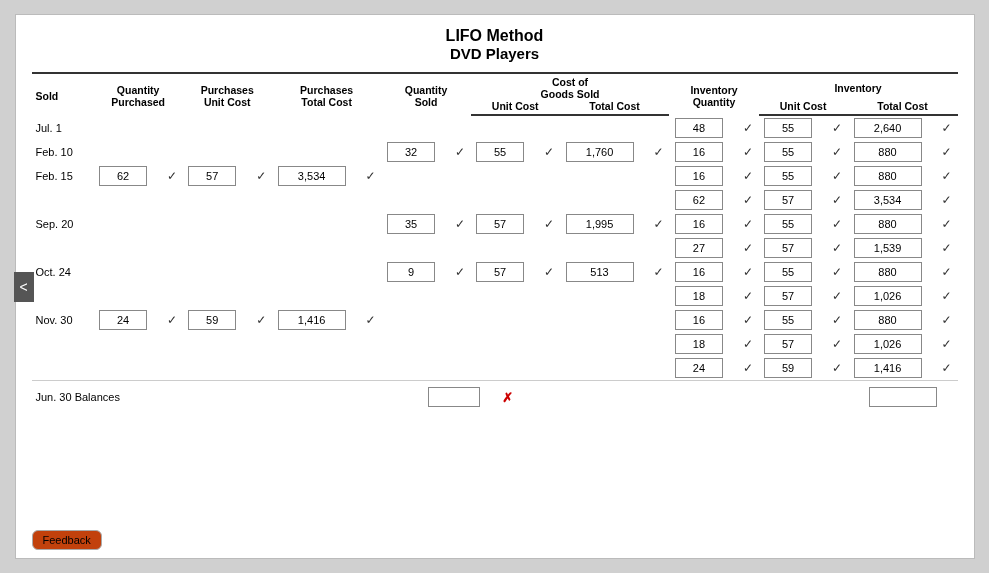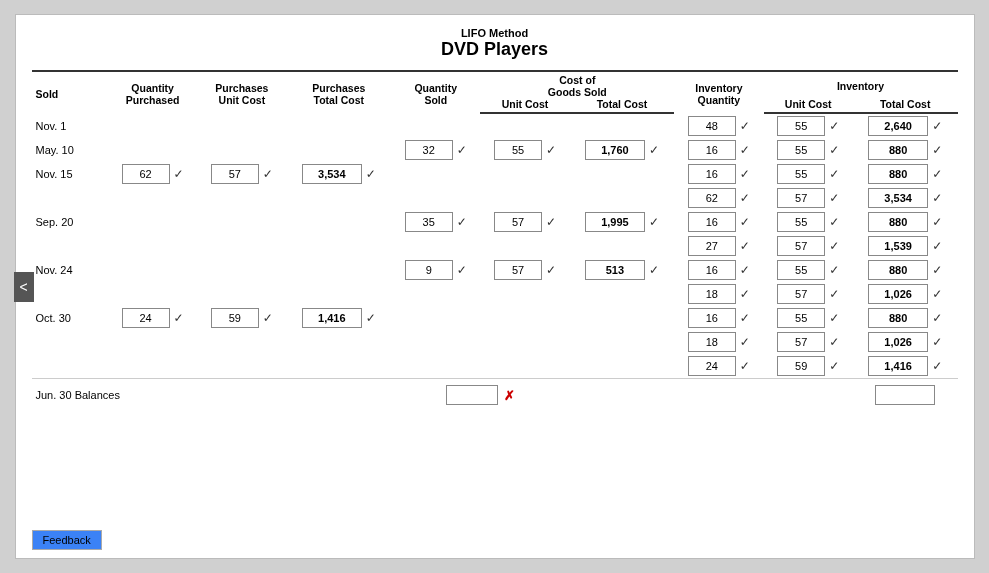--- a/index.html
+++ b/index.html
@@ -20,25 +20,25 @@
       height: 545px;
       padding: 12px 16px;
       position: relative;
       border: 1px solid #bbb;
     }
     .title-section {
       text-align: center;
       margin-bottom: 10px;
     }
     .title-section h2 {
-      font-size: 11px;
+      font-size: 16px;
       font-weight: bold;
     }
     .title-section h3 {
-      font-size: 18px;
+      font-size: 15px;
       font-weight: bold;
     }
     .main-table {
       width: 100%;
       border-collapse: collapse;
       font-size: 11px;
     }
     .main-table th, .main-table td {
       padding: 2px 4px;
       text-align: center;
@@ -71,50 +71,49 @@
     input[type="text"] {
       width: 48px;
       height: 20px;
       border: 1px solid #888;
       text-align: center;
       font-size: 11px;
       padding: 0 2px;
       background: #fff;
     }
     input[type="text"].wide {
-      width: 60px;
-      font-weight: bold;
+      width: 68px;
     }
     .check-icon {
       color: #333;
       font-size: 12px;
       margin-left: 2px;
     }
     .x-icon {
       color: #cc0000;
       font-size: 13px;
       font-weight: bold;
       margin-left: 4px;
     }
     .cell-with-input {
       display: flex;
       align-items: center;
       justify-content: center;
-      gap: 2px;
+      gap: 18px;
     }
     .feedback-btn {
       position: absolute;
       bottom: 8px;
       left: 16px;
-      background: #3b82f6;
+      background: #c2410c;
       border: 1px solid #aaa;
       padding: 3px 10px;
       font-size: 11px;
       cursor: pointer;
-      border-radius: 0;
+      border-radius: 6px;
     }
     .nav-arrow {
       position: absolute;
       left: -2px;
       top: 50%;
       transform: translateY(-50%);
       background: #555;
       color: #fff;
       width: 20px;
       height: 30px;
@@ -155,21 +154,21 @@
       <tr class="header-bot-row">
         <th>Unit Cost</th>
         <th>Total Cost</th>
         <th>Unit Cost</th>
         <th>Total Cost</th>
       </tr>
     </thead>
     <tbody>
 
       <tr>
-        <td class="date-col">Nov. 1</td>
+        <td class="date-col">Jul. 1</td>
         <td></td>
           <td></td>
           <td></td>
           <td></td>
           <td></td>
           <td></td>
         <td>
             <div class="cell-with-input">
           <input type="text" value="48" style="">
           <span class="check-icon">✓</span>
@@ -183,21 +182,21 @@
           </td>
         <td>
             <div class="cell-with-input">
           <input type="text" class="wide" value="2,640" style="">
           <span class="check-icon">✓</span>
         </div>
           </td>
       </tr>
 
       <tr>
-        <td class="date-col">May. 10</td>
+        <td class="date-col">Feb. 10</td>
         <td></td>
           <td></td>
           <td></td>
         <td>
             <div class="cell-with-input">
           <input type="text" value="32" style="">
           <span class="check-icon">✓</span>
         </div>
           </td>
         <td>
@@ -226,21 +225,21 @@
           </td>
         <td>
             <div class="cell-with-input">
           <input type="text" class="wide" value="880" style="">
           <span class="check-icon">✓</span>
         </div>
           </td>
       </tr>
 
       <tr>
-        <td class="date-col">Nov. 15</td>
+        <td class="date-col">Feb. 15</td>
         <td>
             <div class="cell-with-input">
           <input type="text" value="62" style="">
           <span class="check-icon">✓</span>
         </div>
           </td>
         <td>
             <div class="cell-with-input">
           <input type="text" value="57" style="">
           <span class="check-icon">✓</span>
@@ -368,21 +367,21 @@
           </td>
         <td>
             <div class="cell-with-input">
           <input type="text" class="wide" value="1,539" style="">
           <span class="check-icon">✓</span>
         </div>
           </td>
       </tr>
 
       <tr>
-        <td class="date-col">Nov. 24</td>
+        <td class="date-col">Oct. 24</td>
         <td></td>
           <td></td>
           <td></td>
         <td>
             <div class="cell-with-input">
           <input type="text" value="9" style="">
           <span class="check-icon">✓</span>
         </div>
           </td>
         <td>
@@ -439,21 +438,21 @@
           </td>
         <td>
             <div class="cell-with-input">
           <input type="text" class="wide" value="1,026" style="">
           <span class="check-icon">✓</span>
         </div>
           </td>
       </tr>
 
       <tr>
-        <td class="date-col">Oct. 30</td>
+        <td class="date-col">Nov. 30</td>
         <td>
             <div class="cell-with-input">
           <input type="text" value="24" style="">
           <span class="check-icon">✓</span>
         </div>
           </td>
         <td>
             <div class="cell-with-input">
           <input type="text" value="59" style="">
           <span class="check-icon">✓</span>

